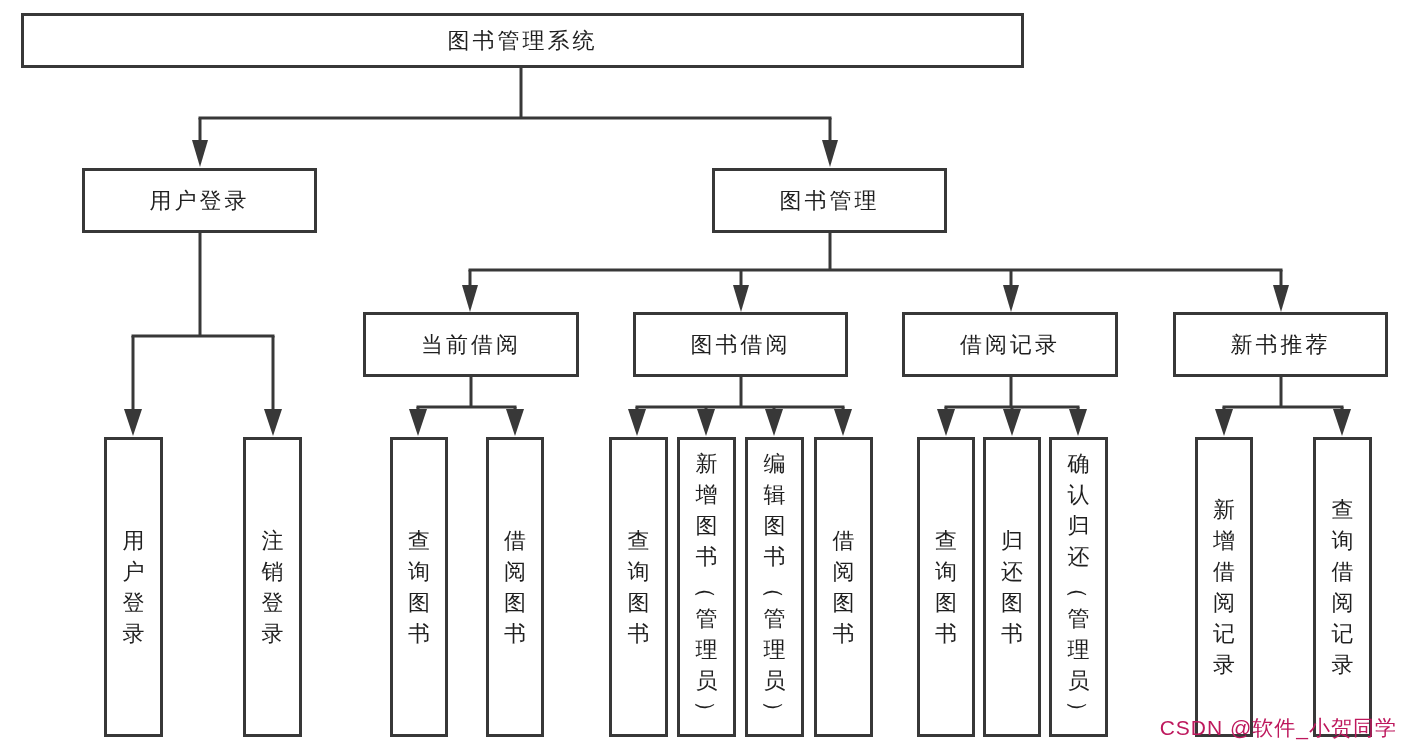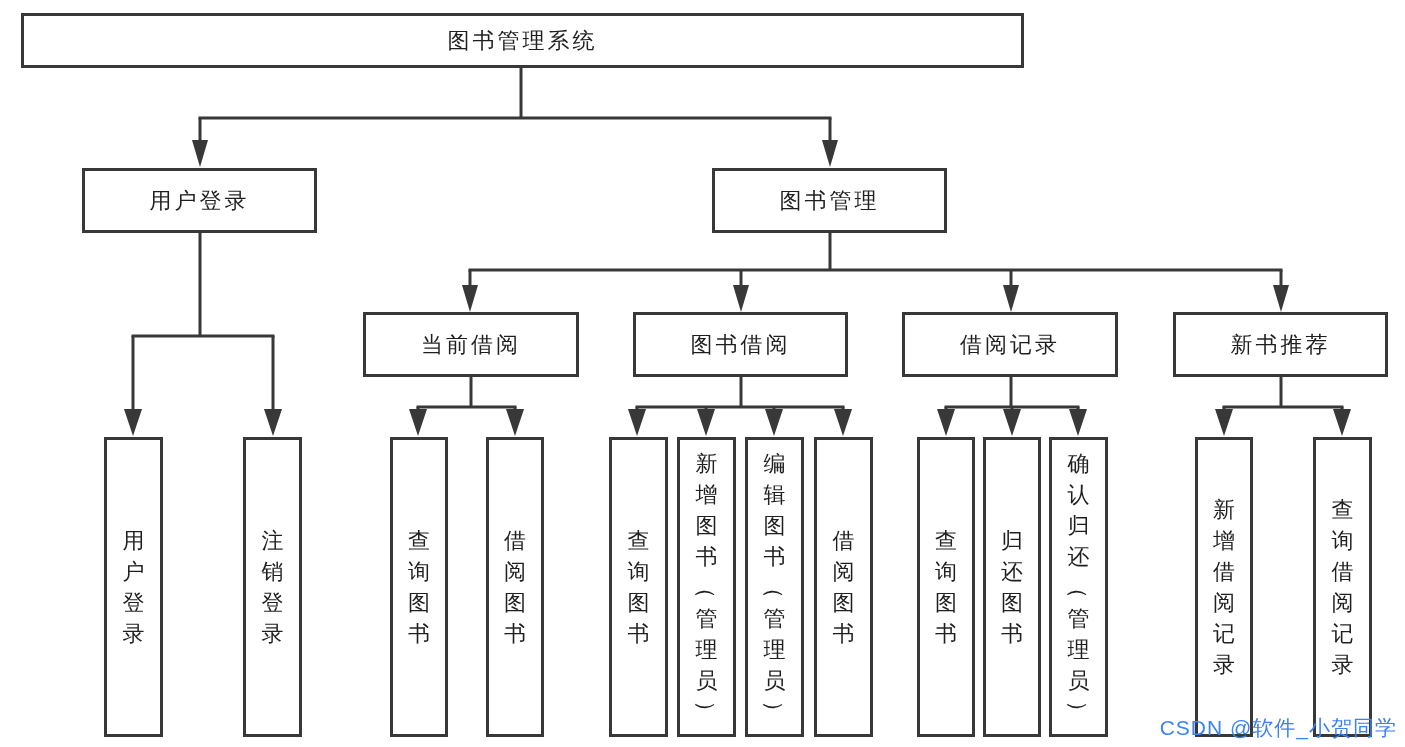--- a/index.html
+++ b/index.html
@@ -11,21 +11,21 @@
   .box{
     position:absolute;background:#ffffff;border:3px solid #383838;
     box-sizing:border-box;color:#1f1f1f;display:flex;align-items:center;justify-content:center;
   }
   .hbox{font-size:22px;letter-spacing:3px;white-space:nowrap;}
   .vbox{flex-direction:column;font-size:22px;}
   .vchar{display:block;width:100%;height:31px;line-height:31px;text-align:center;}
   .vchar.rot{transform:rotate(90deg);}
   .watermark{
     position:absolute;right:8px;bottom:5px;font-size:21px;letter-spacing:1px;
-    color:#3b82f6;z-index:5;white-space:nowrap;
+    color:#be185d;z-index:5;white-space:nowrap;
   }
 </style>
 </head>
 <body>
 
 <div class="canvas">
 
   <svg class="connectors" viewBox="0 0 1405 747" xmlns="http://www.w3.org/2000/svg">
     <g stroke="#383838" stroke-width="3" fill="none">
       <line x1="521" y1="68" x2="521" y2="118"></line>

